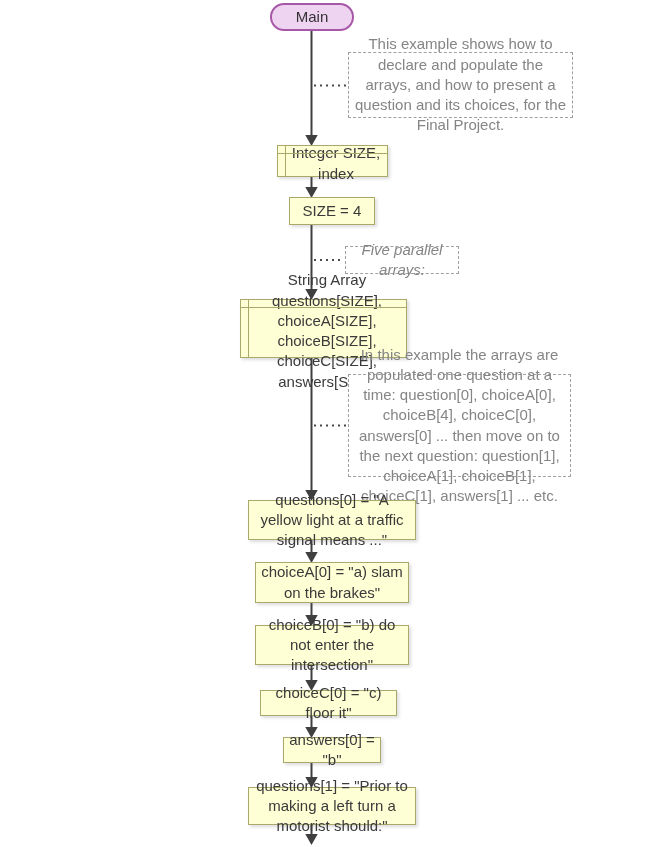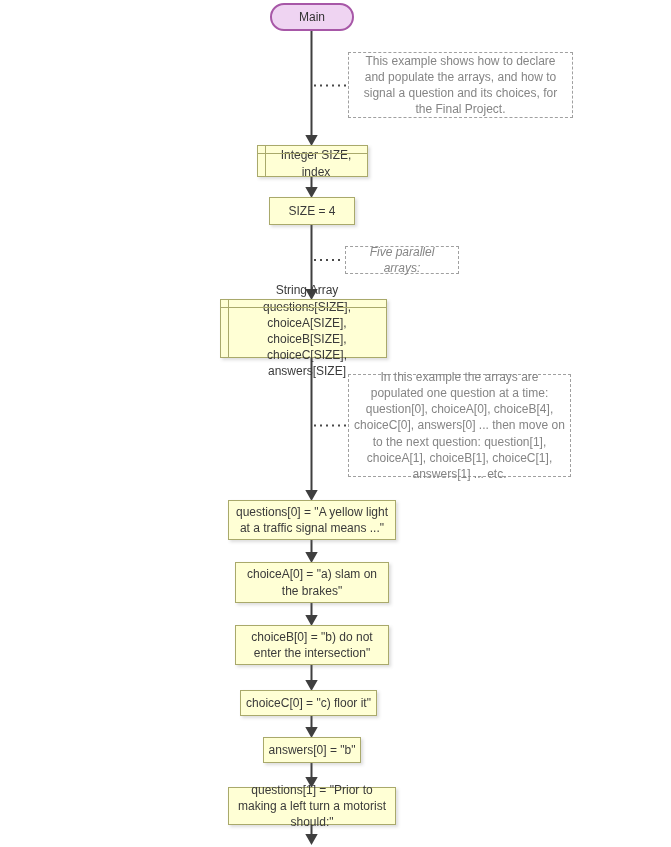--- a/index.html
+++ b/index.html
@@ -21,29 +21,30 @@
     top: 0;
     pointer-events: none;
   }
   .shape {
     position: absolute;
     box-sizing: border-box;
     display: flex;
     align-items: center;
     justify-content: center;
     text-align: center;
-    font-size: 12px;
+    font-size: 15px;
     line-height: 1.35;
     color: #3a3a3a;
   }
   .node {
     background: var(--node-fill, #FFFFD5);
     border: 1px solid var(--node-border, #A9A96B);
     box-shadow: 2px 2px 3px rgba(120,120,120,0.25);
     padding: 4px 4px;
+    margin-left: 20px;
   }
   .declare {
     padding-top: 9px;
     padding-left: 11px;
   }
   .declare::before {
     content: "";
     position: absolute;
     left: 0; right: 0; top: 7px;
     border-top: 1px solid var(--node-border, #A9A96B);
@@ -116,21 +117,21 @@
       <line x1="314" y1="260" x2="344" y2="260"></line>
       <line x1="314" y1="425.5" x2="347" y2="425.5"></line>
     </g>
   </svg>
 
   <div id="start" class="shape start-pill">
     <span>Main</span>
   </div>
 
   <div id="comment-intro" class="shape comment">
-    <span>This example shows how to declare and populate the arrays, and how to signal a question and its choices, for the Final Project.</span>
+    <span>This example shows how to declare and populate the arrays, and how to present a question and its choices, for the Final Project.</span>
   </div>
 
   <div id="declare-1" class="shape node declare">
     <span>Integer SIZE, index</span>
   </div>
 
   <div id="assign-size" class="shape node">
     <span>SIZE = 4</span>
   </div>
 

